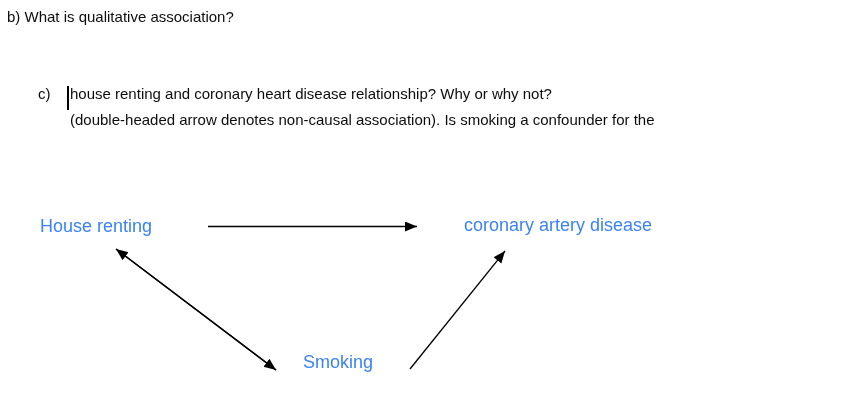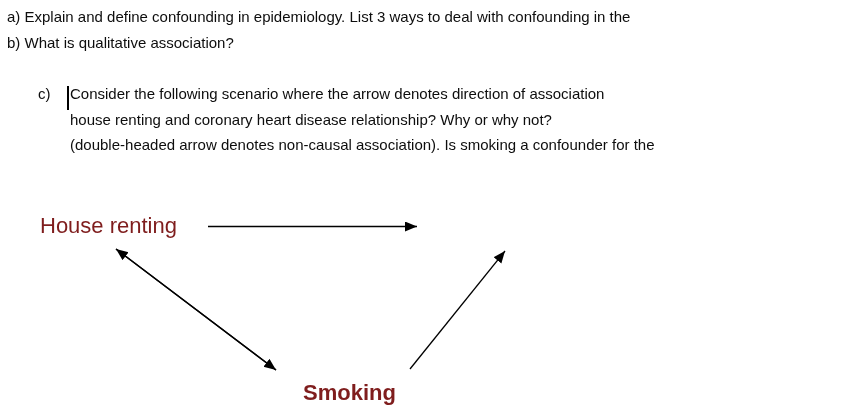--- a/index.html
+++ b/index.html
@@ -29,59 +29,58 @@
   .caret {
     position: absolute;
     left: 67px;
     top: 86px;
     width: 1.5px;
     height: 24px;
     background: #000000;
   }
   .diagram-label {
     position: absolute;
-    font-size: 22px;
+    font-size: 18px;
     line-height: 24px;
     white-space: nowrap;
-    color: #7f1d1d;
+    color: #3b82f6;
   }
   .label-house   { left: 40px;  top: 214px; }
   .label-cad     { left: 464px; top: 213px; }
-  .label-smoking { left: 303px; top: 381px; font-weight: bold; }
+  .label-smoking { left: 303px; top: 350px; }
   .arrow-layer {
     position: absolute;
     left: 0; top: 0;
     width: 844px;
     height: 411px;
     pointer-events: none;
   }
   .arrow-layer line {
     stroke: #000000;
     stroke-width: 1.3;
   }
 </style>
 </head>
 <body>
 
 <div class="page">
 
   <div class="body-text block-ab">
-    <div>a) Explain and define confounding in epidemiology. List 3 ways to deal with confounding in the</div>
     <div>b) What is qualitative association?</div>
   </div>
 
   <div class="body-text c-marker">c)</div>
   <div class="caret"></div>
   <div class="body-text c-lines">
-    <div>Consider the following scenario where the arrow denotes direction of association</div>
     <div>house renting and coronary heart disease relationship? Why or why not?</div>
     <div>(double-headed arrow denotes non-causal association). Is smoking a confounder for the</div>
   </div>
 
   <div class="diagram-label label-house">House renting</div>
+  <div class="diagram-label label-cad">coronary artery disease</div>
   <div class="diagram-label label-smoking">Smoking</div>
 
   <svg class="arrow-layer" width="844" height="411" viewBox="0 0 844 411" xmlns="http://www.w3.org/2000/svg">
     <defs>
       <marker id="ah" markerUnits="userSpaceOnUse" markerWidth="13" markerHeight="11" refX="12" refY="5" orient="auto">
         <path d="M0,0 L12,5 L0,10 z" fill="#000000"></path>
       </marker>
     </defs>
 
     <line x1="208" y1="226.5" x2="417" y2="226.5" marker-end="url(#ah)"></line>

